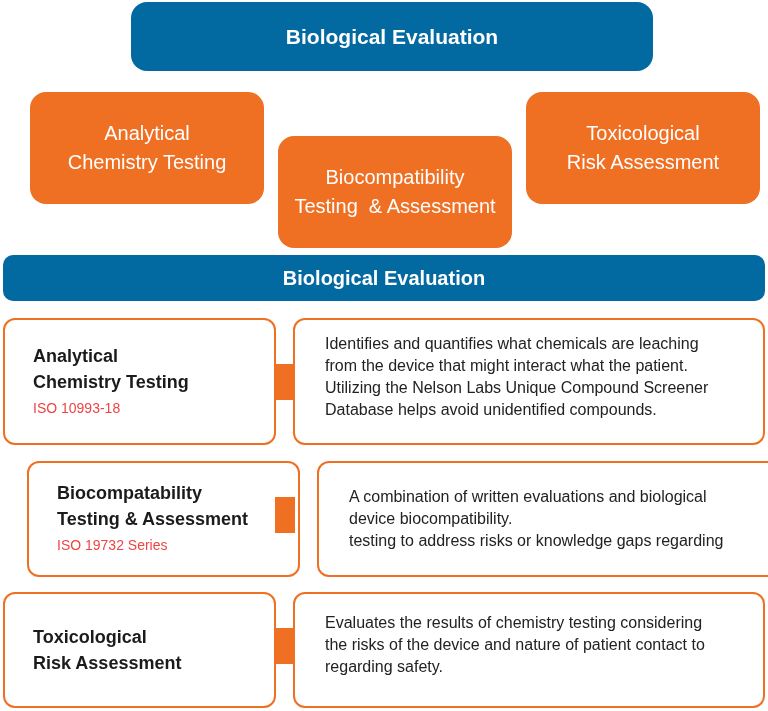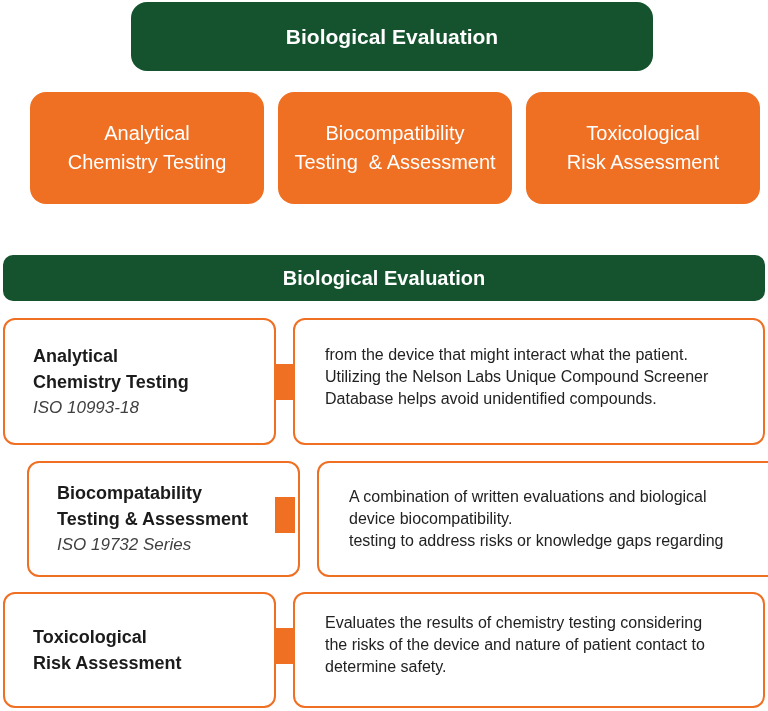--- a/index.html
+++ b/index.html
@@ -9,21 +9,21 @@
   }
   body {
     width: 768px;
     height: 711px;
     position: relative;
     overflow: hidden;
     font-family: "Liberation Sans", "DejaVu Sans", sans-serif;
   }
   .navy {
     position: absolute;
-    background: #14532d;
+    background: #0369a1;
     color: #ffffff;
     display: flex;
     align-items: center;
     justify-content: center;
     font-weight: bold;
   }
   #top-header {
     left: 131px; top: 2px; width: 522px; height: 69px;
     border-radius: 16px;
     font-size: 21px;
@@ -36,21 +36,21 @@
     color: #ffffff;
     display: flex;
     flex-direction: column;
     align-items: center;
     justify-content: center;
     text-align: center;
     font-size: 20px;
     line-height: 29px;
   }
   #ob-0 { left: 30px; }
-  #ob-1 { left: 278px; }
+  #ob-1 { left: 278px; margin-top: 44px; }
   #ob-2 { left: 526px; }
 
   #section-header {
     left: 3px; top: 255px; width: 762px; height: 46px;
     border-radius: 10px;
     font-size: 20px;
   }
   .row-left, .row-right {
     position: absolute;
     box-sizing: border-box;
@@ -72,23 +72,22 @@
     flex-direction: column;
     justify-content: center;
   }
   .left-title {
     color: #1b1b1b;
     font-weight: bold;
     font-size: 18px;
     line-height: 26px;
   }
   .left-iso {
-    color: #404040;
-    font-style: italic;
-    font-size: 17px;
+    color: #ef4444;
+    font-size: 14px;
     line-height: 26px;
   }
   .right-text {
     color: #222222;
     font-size: 16px;
     line-height: 22px;
   }
   .connector {
     position: absolute;
     left: 275px; width: 20px; height: 36px;
@@ -128,20 +127,21 @@
   <span>Biological Evaluation</span>
 </div>
 
 <div class="row-left" id="row-0-left">
   <span class="left-title">Analytical</span>
   <span class="left-title">Chemistry Testing</span>
   <span class="left-iso">ISO 10993-18</span>
 </div>
 <div class="connector" id="conn-0"></div>
 <div class="row-right" id="row-0-right">
+  <span class="right-text">Identifies and quantifies what chemicals are leaching</span>
   <span class="right-text">from the device that might interact what the patient.</span>
   <span class="right-text">Utilizing the Nelson Labs Unique Compound Screener</span>
   <span class="right-text">Database helps avoid unidentified compounds.</span>
 </div>
 
 <div class="row-left" id="row-1-left">
   <span class="left-title">Biocompatability</span>
   <span class="left-title">Testing &amp; Assessment</span>
   <span class="left-iso">ISO 19732 Series</span>
 </div>
@@ -153,14 +153,14 @@
 </div>
 
 <div class="row-left" id="row-2-left">
   <span class="left-title">Toxicological</span>
   <span class="left-title">Risk Assessment</span>
 </div>
 <div class="connector" id="conn-2"></div>
 <div class="row-right" id="row-2-right">
   <span class="right-text">Evaluates the results of chemistry testing considering</span>
   <span class="right-text">the risks of the device and nature of patient contact to</span>
-  <span class="right-text">determine safety.</span>
+  <span class="right-text">regarding safety.</span>
 </div>
 
 </body></html>

